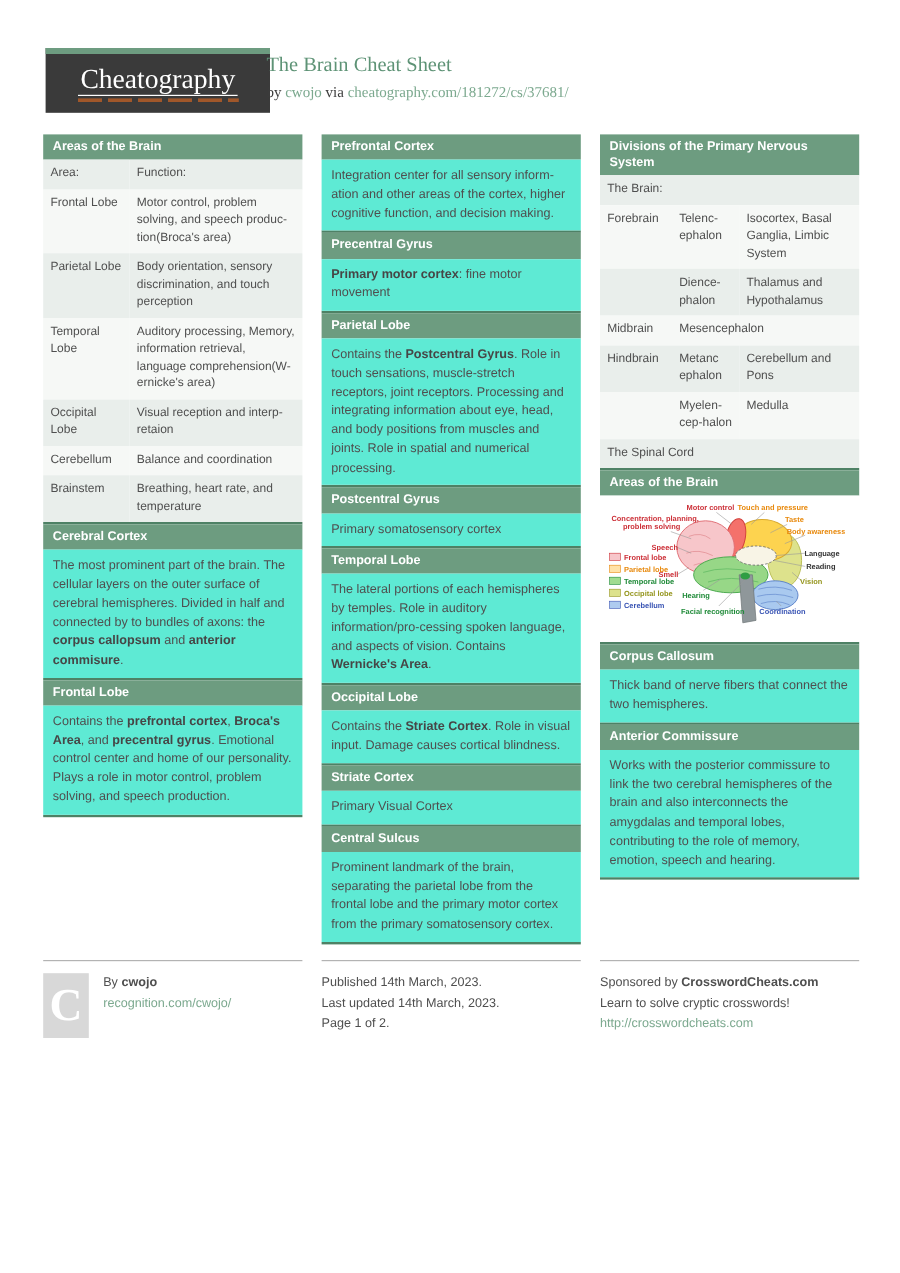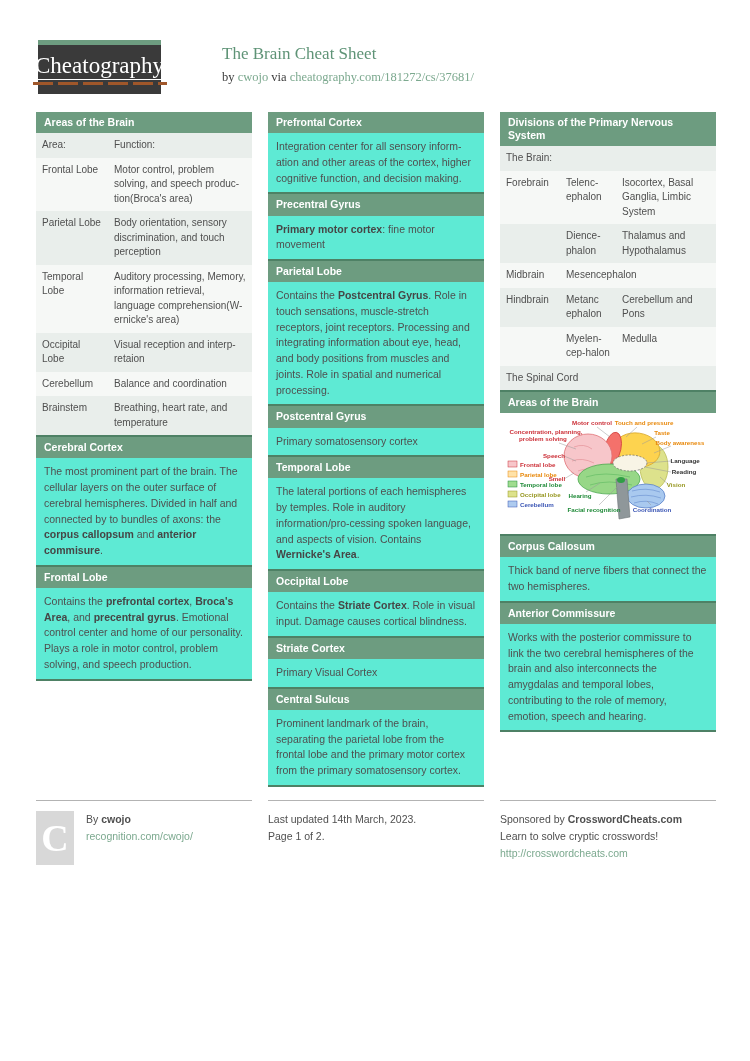--- a/index.html
+++ b/index.html
@@ -3,21 +3,21 @@
 <meta charset="utf-8">
 <style>
   * { margin:0; padding:0; box-sizing:border-box; }
   body { background:#ffffff; }
   .page {
     position:relative; width:750px; height:1061px; background:#ffffff;
     font-family:"Liberation Sans", sans-serif; color:#4f4f4f; overflow:hidden;
   }
   
   .logo-box {
-    position:absolute; left:38px; top:40px; width:123px; height:54px;
+    position:absolute; left:38px; top:40px; width:187px; height:54px;
     background:#3a3a3a; border-top:5px solid #6d9c80;
     display:flex; flex-direction:column; align-items:center; justify-content:center;
   }
   .logo-text {
     font-family:"Liberation Serif", serif; color:#ffffff; font-size:23px;
     border-bottom:1px solid #ffffff; padding:0 2px 2px 2px; line-height:1;
   }
   .logo-underline {
     width:134px; height:3px; margin-top:2px;
     background:repeating-linear-gradient(90deg,#a0572a 0 20px, transparent 20px 25px);
@@ -281,20 +281,21 @@
       </div>
       <div>
         <div>
           <span>By</span>
           <b>cwojo</b>
         </div>
         <a>recognition.com/cwojo/</a>
       </div>
     </div>
     <div class="footer-col">
+      <div>Published 14th March, 2023.</div>
       <div>Last updated 14th March, 2023.</div>
       <div>Page 1 of 2.</div>
     </div>
     <div class="footer-col">
       <div>
         <span>Sponsored by</span>
         <b>CrosswordCheats.com</b>
       </div>
       <div>Learn to solve cryptic crosswords!</div>
       <a>http://crosswordcheats.com</a>

